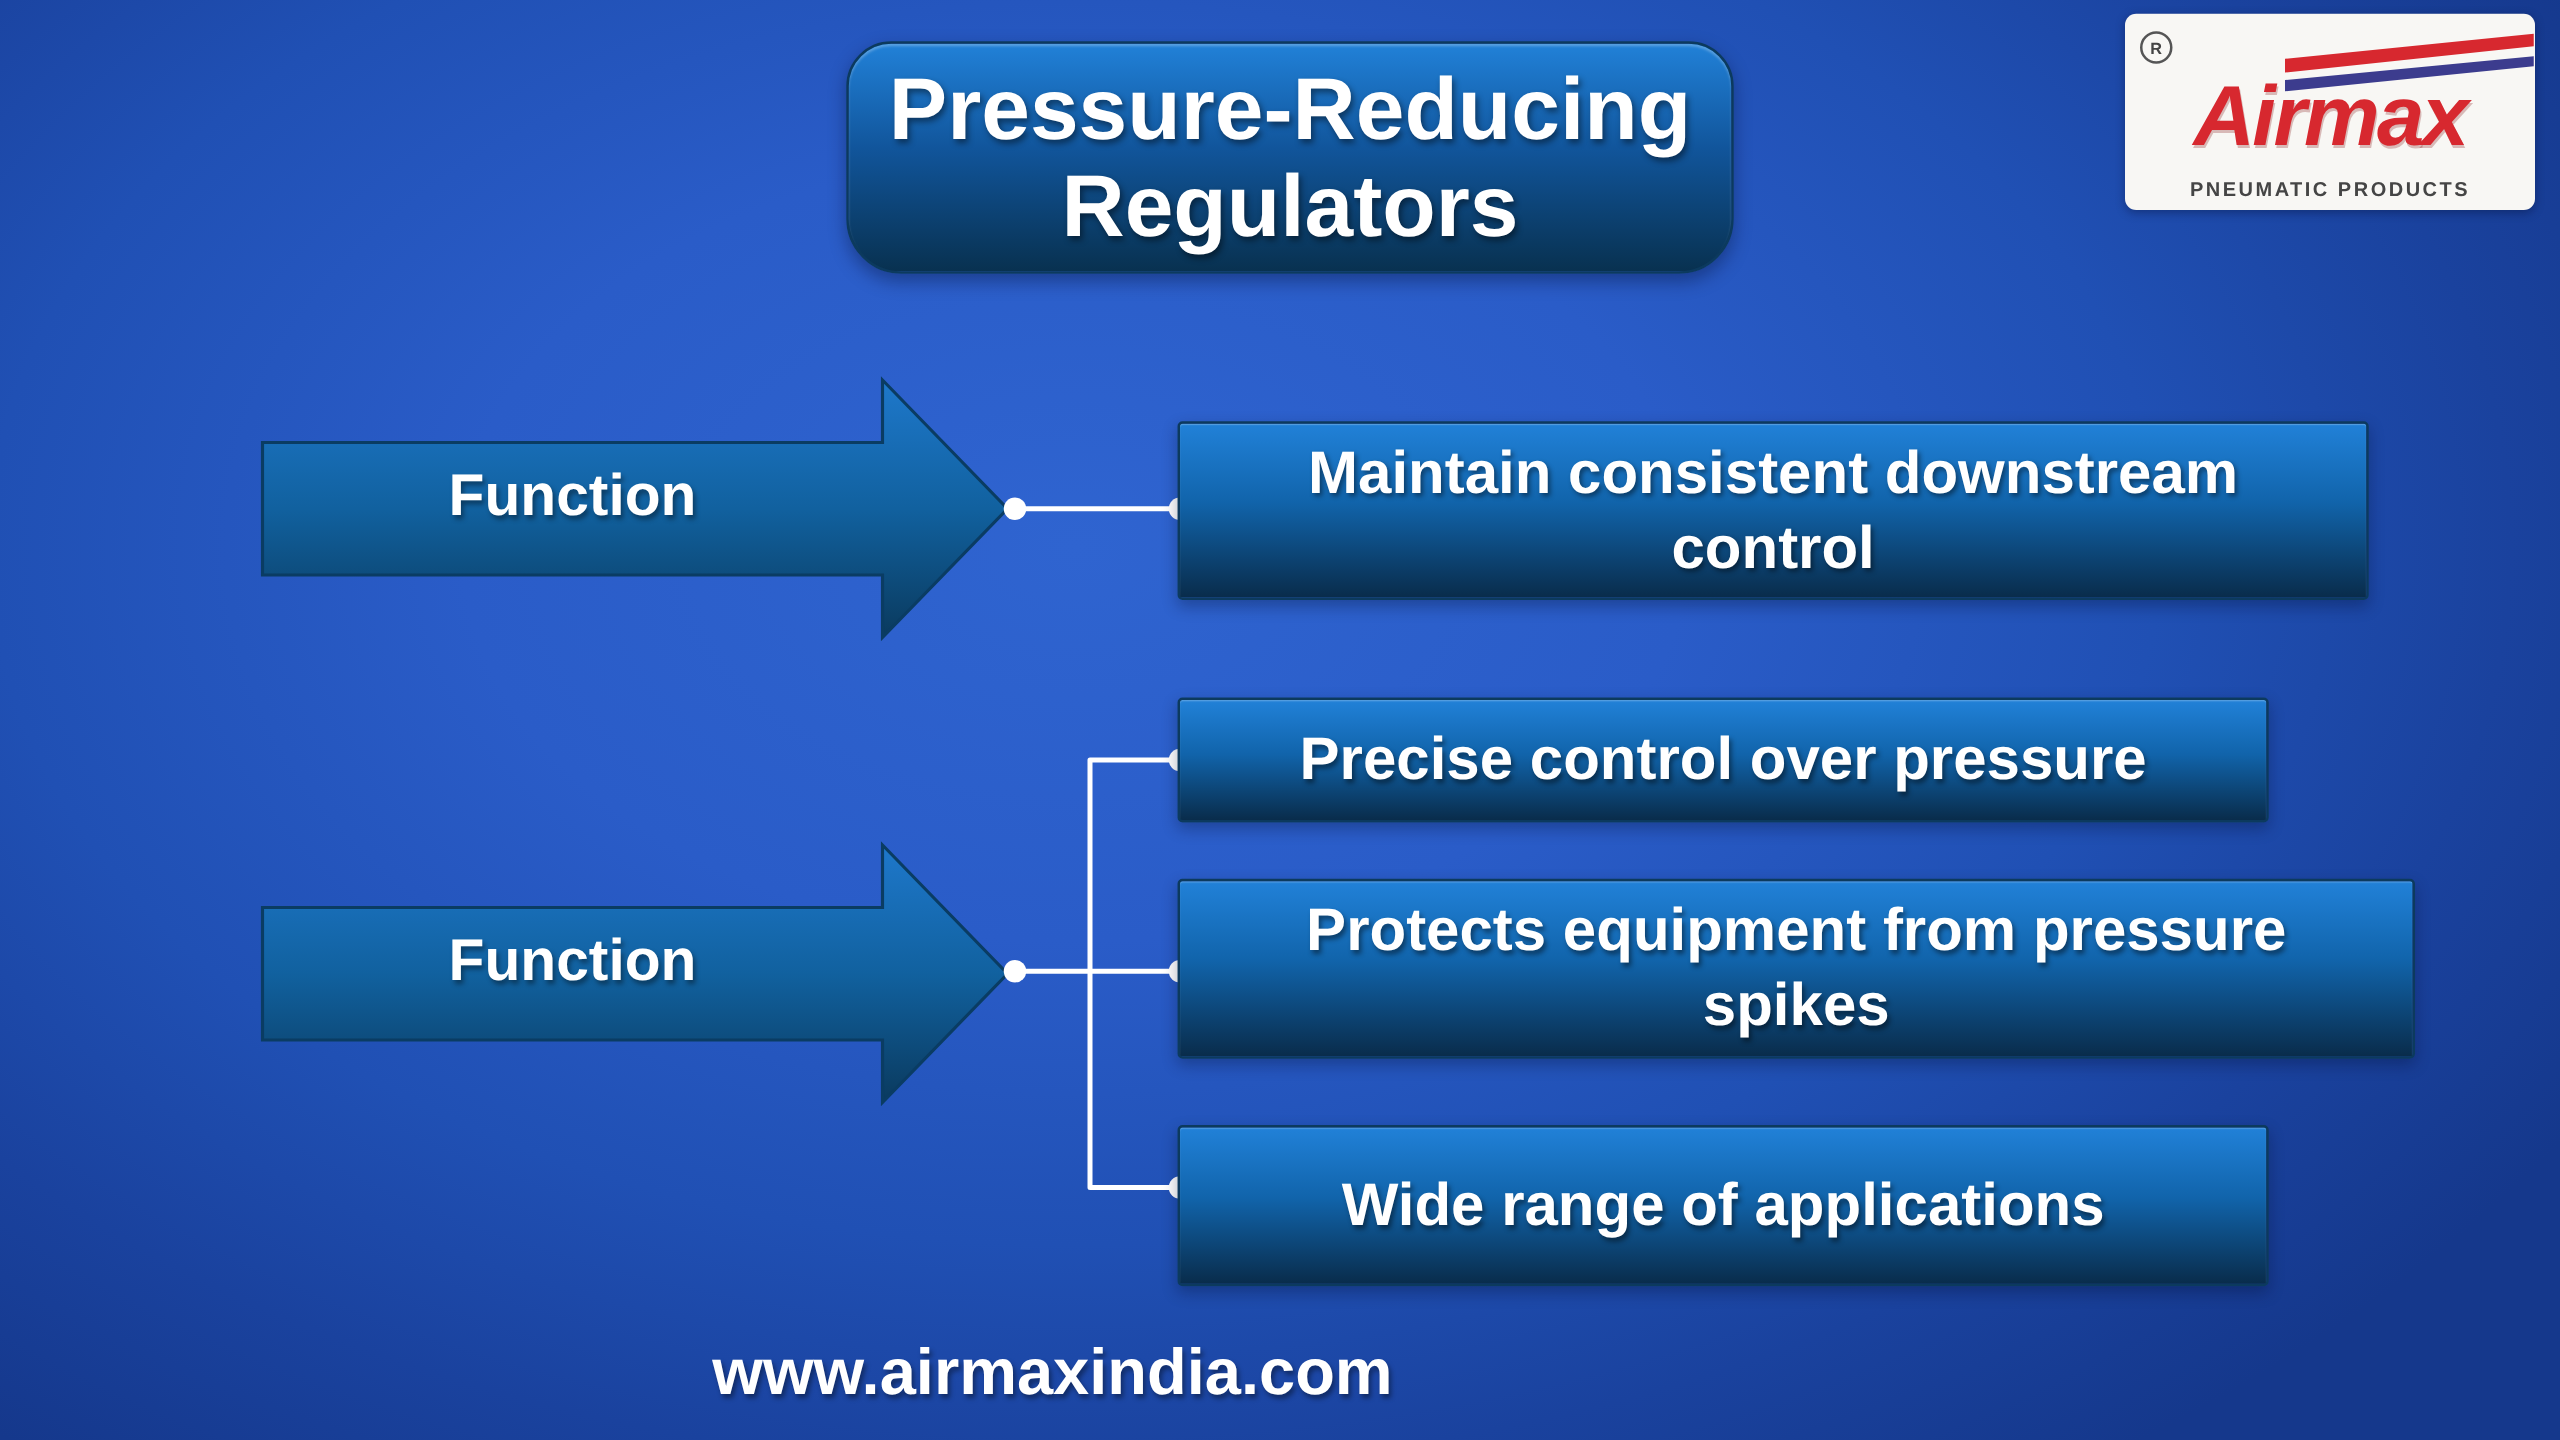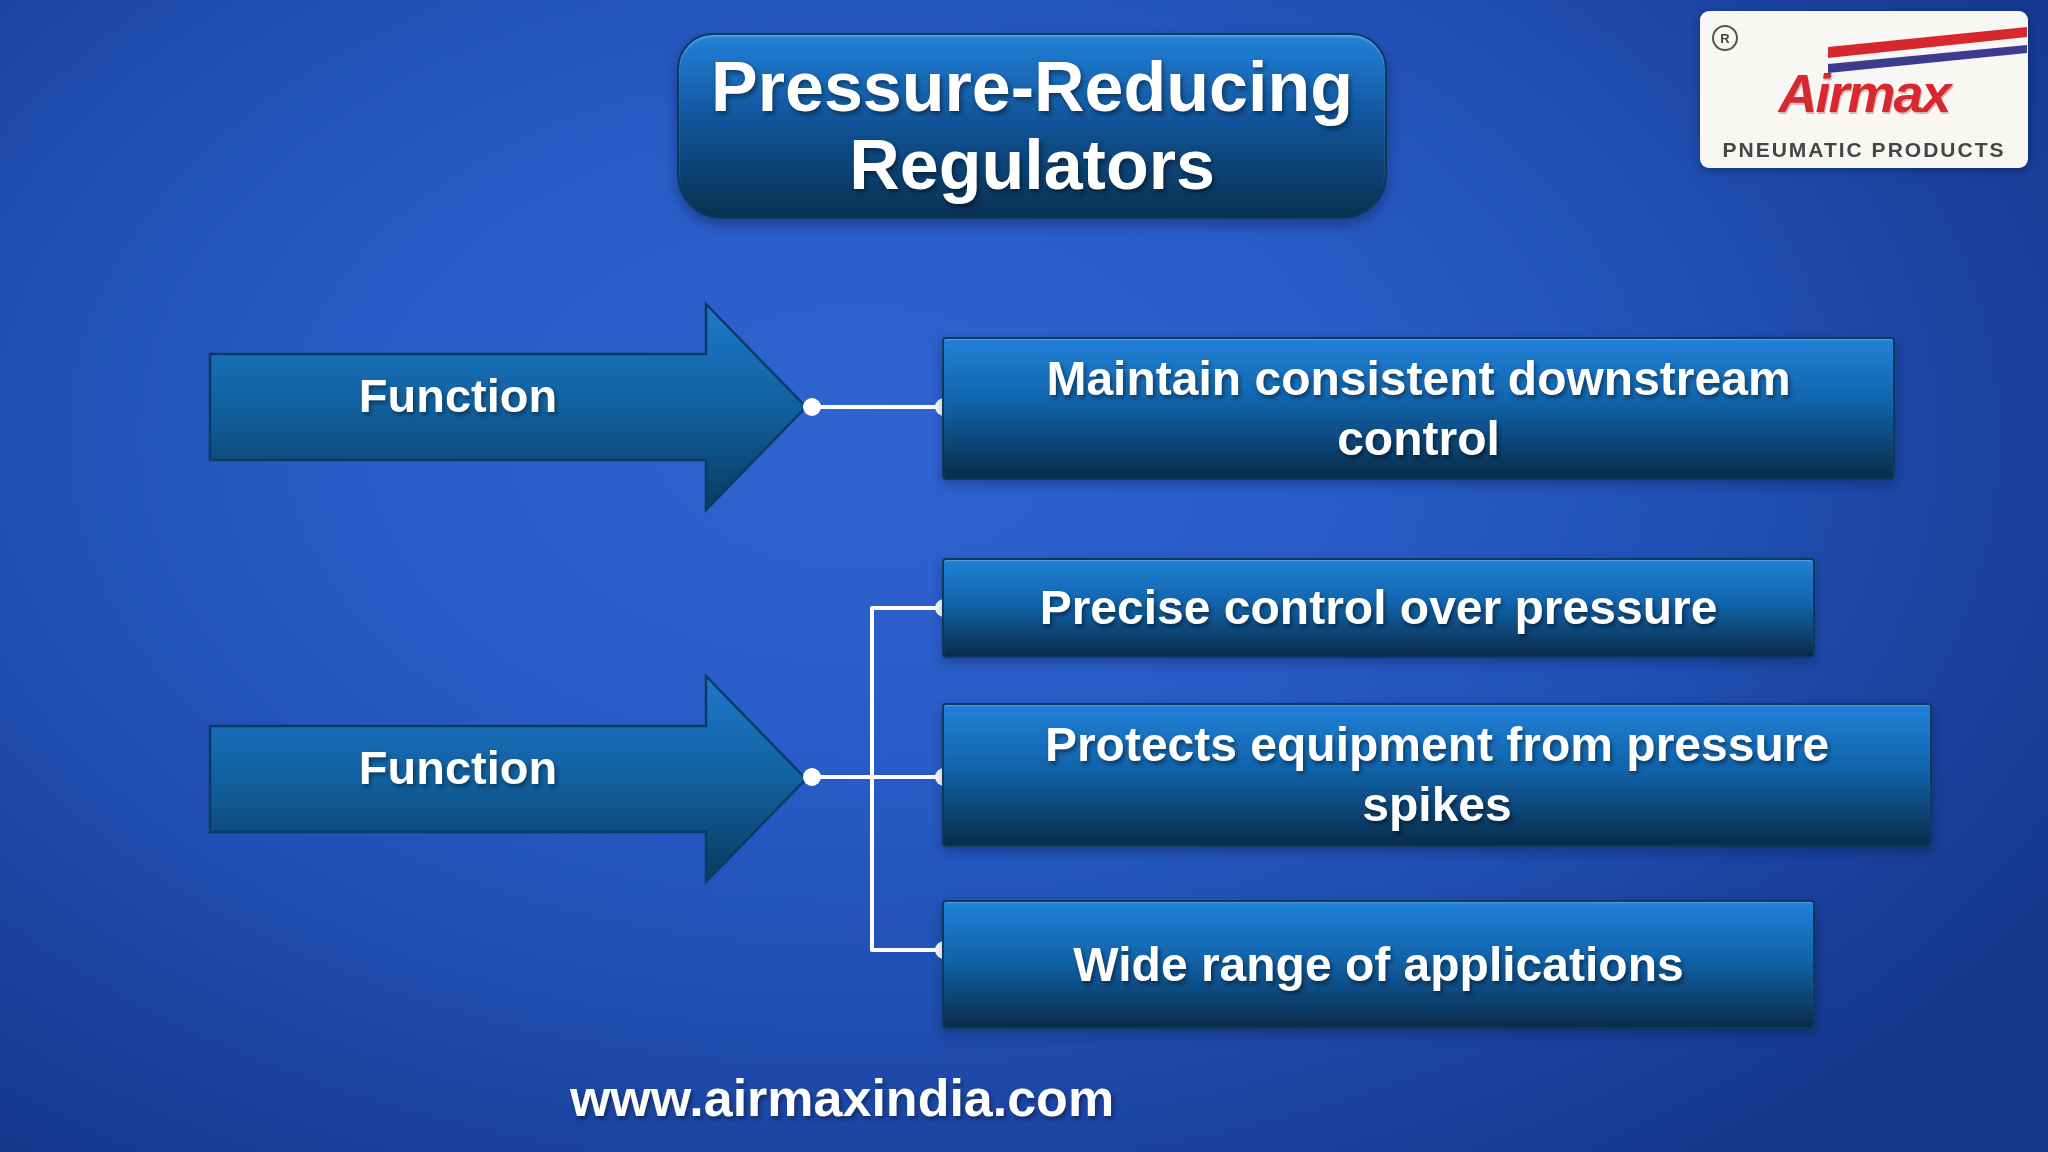--- a/index.html
+++ b/index.html
@@ -48,27 +48,27 @@
     overflow:hidden;
   }
   .logo .rmark{
     position:absolute;left:12px;top:14px;width:22px;height:22px;border-radius:50%;
     border:2px solid #555;color:#444;font-size:13px;font-weight:700;
     display:flex;align-items:center;justify-content:center;
   }
   .logo svg.stripes{position:absolute;left:0;top:0;}
   .logo .brand{
     position:absolute;left:0;top:44px;width:100%;text-align:center;
-    color:var(--brand-red);font-size:54px;font-weight:700;font-style:italic;
+    color:var(--brand-red);font-size:68px;font-weight:700;font-style:italic;
     letter-spacing:-2px;line-height:76px;
     text-shadow:1px 2px 0 rgba(120,0,0,.25);
   }
   .logo .tagline{
     position:absolute;left:0;bottom:6px;width:100%;text-align:center;
-    color:var(--tagline-color);font-size:21px;font-weight:700;letter-spacing:2px;
+    color:var(--tagline-color);font-size:16px;font-weight:700;letter-spacing:2px;
   }
   
   svg.diagram{position:absolute;left:0;top:0;}
   .arrow-label{
     position:absolute;left:210px;width:496px;height:82px;
     display:flex;align-items:center;justify-content:center;
     color:var(--text-light);font-size:47px;font-weight:700;
     text-shadow:2px 3px 4px rgba(0,0,0,.4);
   }
   .benefit-box{

